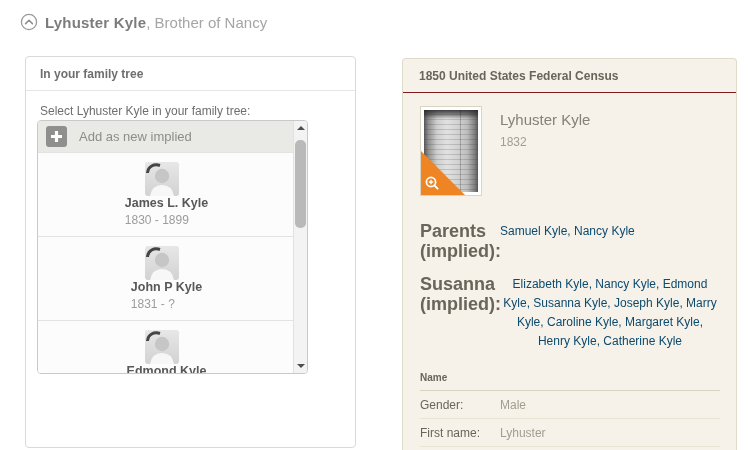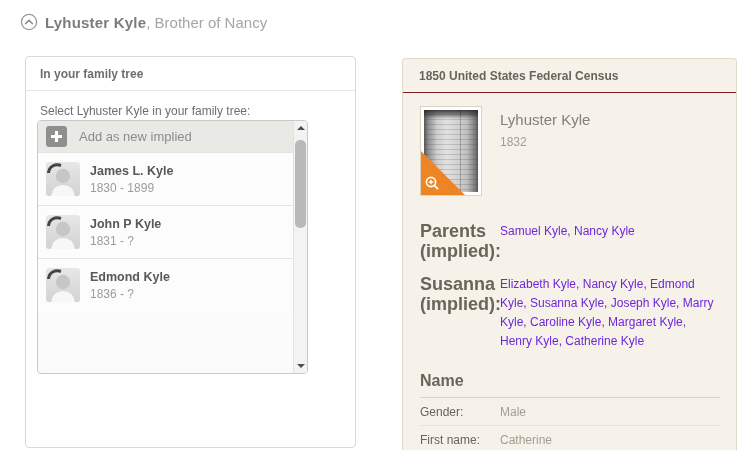--- a/index.html
+++ b/index.html
@@ -22,21 +22,21 @@
 
   .list-box { position:absolute; left:11px; top:63px; width:271px; height:254px;
               border:1px solid #c9c9c9; border-radius:4px; background:#fbfbfb; overflow:hidden; }
   .add-row { display:flex; align-items:center; height:31px; background:#e9e9e6;
              padding-left:8px; cursor:pointer; }
   .plus-box { width:21px; height:21px; border-radius:3px; background:#8f8f8d;
               display:flex; align-items:center; justify-content:center; margin-right:12px; }
   .add-label { font-size:13px; color:#8c8c8c; }
 
   .person-row { display:flex; align-items:center; padding:9px 8px; background:#fcfcfc;
-                border-top:1px solid #e3e3e3; cursor:pointer; width:257px; }
+                border-top:1px solid #e3e3e3; cursor:pointer; width:257px;flex-direction:column; }
   .avatar { width:34px; height:34px; margin-right:10px; flex:0 0 auto; }
   .p-name { font-size:12.5px; font-weight:bold; color:#585858; margin-bottom:3px; }
   .p-years { font-size:12px; color:#9c9c9c; }
 
   
   .sbar { position:absolute; right:0; top:0; bottom:0; width:14px; background:#f3f3f3;
           border-left:1px solid #e2e2e2; }
   .sbar-up, .sbar-down { position:absolute; left:0; width:13px; height:14px; cursor:pointer; }
   .sbar-up { top:0; } .sbar-down { bottom:0; }
   .tri-up { position:absolute; left:3px; top:5px; width:0; height:0;
@@ -71,24 +71,24 @@
   .zoom-glyph { position:absolute; left:3px; bottom:3px; }
 
   .record-meta { margin-left:18px; padding-top:5px; }
   .record-name { font-size:15px; color:#84807a; }
   .record-year { font-size:12px; color:#a29d92; margin-top:7px; }
 
   .facts { margin-top:25px; }
   .fact { display:flex; margin-bottom:13px; }
   .fact-label { width:80px; flex:0 0 auto; font-size:18px; font-weight:bold;
                 color:#6a645a; line-height:20px; }
-  .fact-value { font-size:12px; color:#6d28d9; line-height:19px; padding-top:1px; }
+  .fact-value { font-size:12px; color:#0c4a6e; line-height:19px; padding-top:1px;text-align:center; }
 
   .name-section { margin-top:21px; }
-  .name-title { font-size:16px; font-weight:bold; color:#6a645a; padding-bottom:7px;
+  .name-title { font-size:10px; font-weight:bold; color:#6a645a; padding-bottom:7px;
                 border-bottom:1px solid #d8d2c2; }
   .detail-row { display:flex; padding:7px 0 6px; border-bottom:1px solid #e9e3d4; }
   .detail-label { width:80px; flex:0 0 auto; font-size:12px; color:#6a645a; }
   .detail-value { font-size:12px; color:#a29d92; }
 </style>
 </head>
 <body>
 
 <div class="page">
 
@@ -212,20 +212,20 @@
       </div>
 
       <div class="name-section">
         <div class="name-title">Name</div>
         <div class="detail-row">
           <div class="detail-label">Gender:</div>
           <div class="detail-value">Male</div>
         </div>
         <div class="detail-row">
           <div class="detail-label">First name:</div>
-          <div class="detail-value">Catherine</div>
+          <div class="detail-value">Lyhuster</div>
         </div>
 
       </div>
     </div>
   </div>
 
 </div>
 
 </body></html>

